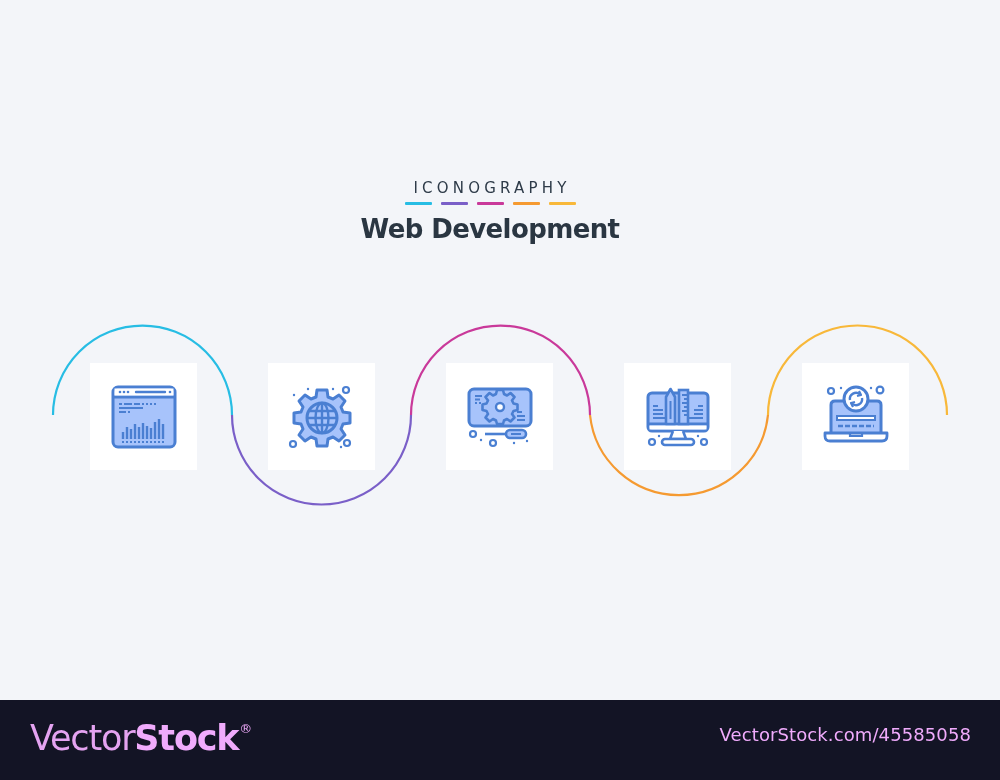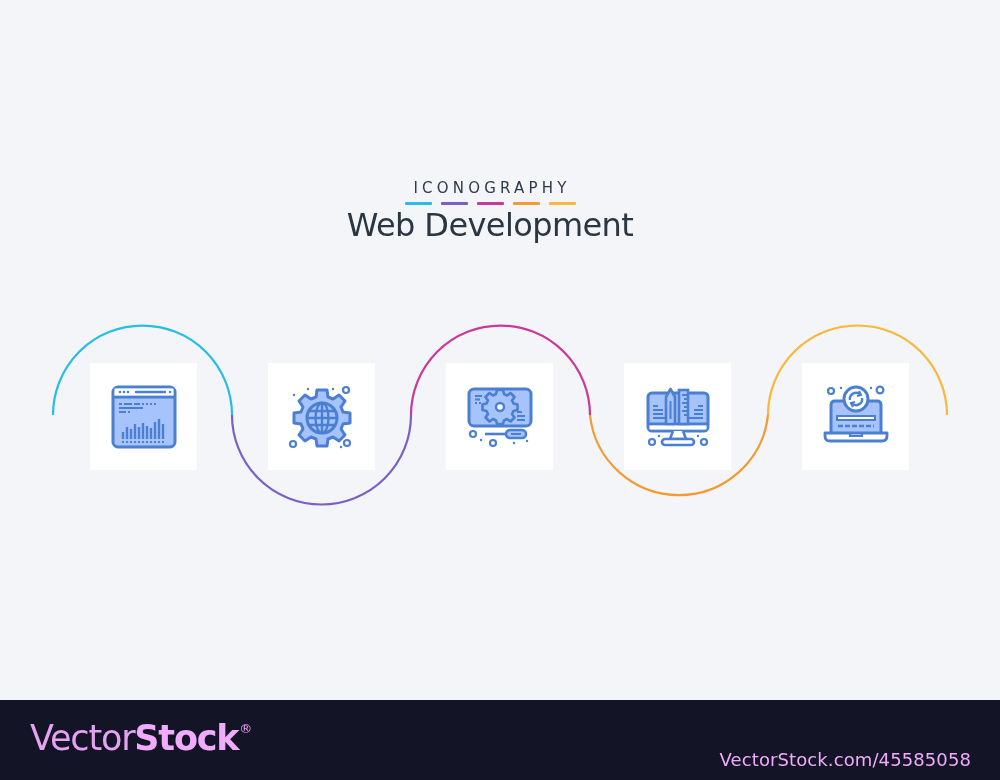--- a/index.html
+++ b/index.html
@@ -9,42 +9,42 @@
       font-family: "Liberation Sans", "DejaVu Sans", sans-serif;
     }
     .header { position: absolute; top: 178px; left: 0; width: 980px; text-align: center; }
     .eyebrow {
       font-size: 15px; letter-spacing: 4.2px; color: #2d3a48; margin-left: 4px;
       font-family: "DejaVu Sans", sans-serif; font-weight: normal; line-height: 20px;
     }
     .dashes { display: flex; justify-content: center; gap: 9px; margin-top: 4px; }
     .dash { width: 27px; height: 3px; border-radius: 1px; }
     .title {
-      margin-top: 1px; font-size: 32px; font-weight: normal; color: #2a3642;
+      margin-top: 9px; font-size: 26px; font-weight: bold; color: #2a3642;
       font-family: "DejaVu Sans", sans-serif; letter-spacing: -0.6px;
     }
     .flow { position: absolute; left: 0; top: 0; width: 1000px; height: 700px; }
     .tile {
       position: absolute; width: 107px; height: 107px; background: #ffffff;
       display: flex; align-items: center; justify-content: center;
     }
     .tile svg { width: 68px; height: 68px; }
     .footer {
       position: absolute; left: 0; top: 700px; width: 1000px; height: 80px;
       background: #131425; color: #f0abfc;
     }
     .brand {
       position: absolute; left: 30px; top: 18px; font-size: 35px; letter-spacing: -1.2px;
       font-family: "DejaVu Sans", sans-serif;
     }
     .brand .light { font-weight: 200; opacity: 0.95; font-weight: normal; }
     .brand .bold { font-weight: bold; }
     .brand sup { font-size: 13px; vertical-align: top; position: relative; top: 3px; margin-left: 1px; }
     .stockid {
-      position: absolute; right: 29px; top: 49px; font-size: 18px;
+      position: absolute; right: 29px; top: 24px; font-size: 18px;
       font-family: "DejaVu Sans", sans-serif; letter-spacing: 0.1px;
     }
   </style>
 </head>
 <body>
 
 <div class="header">
   <div class="eyebrow">ICONOGRAPHY</div>
   <div class="dashes">
     <span class="dash" style="background:#27bde4"></span>

